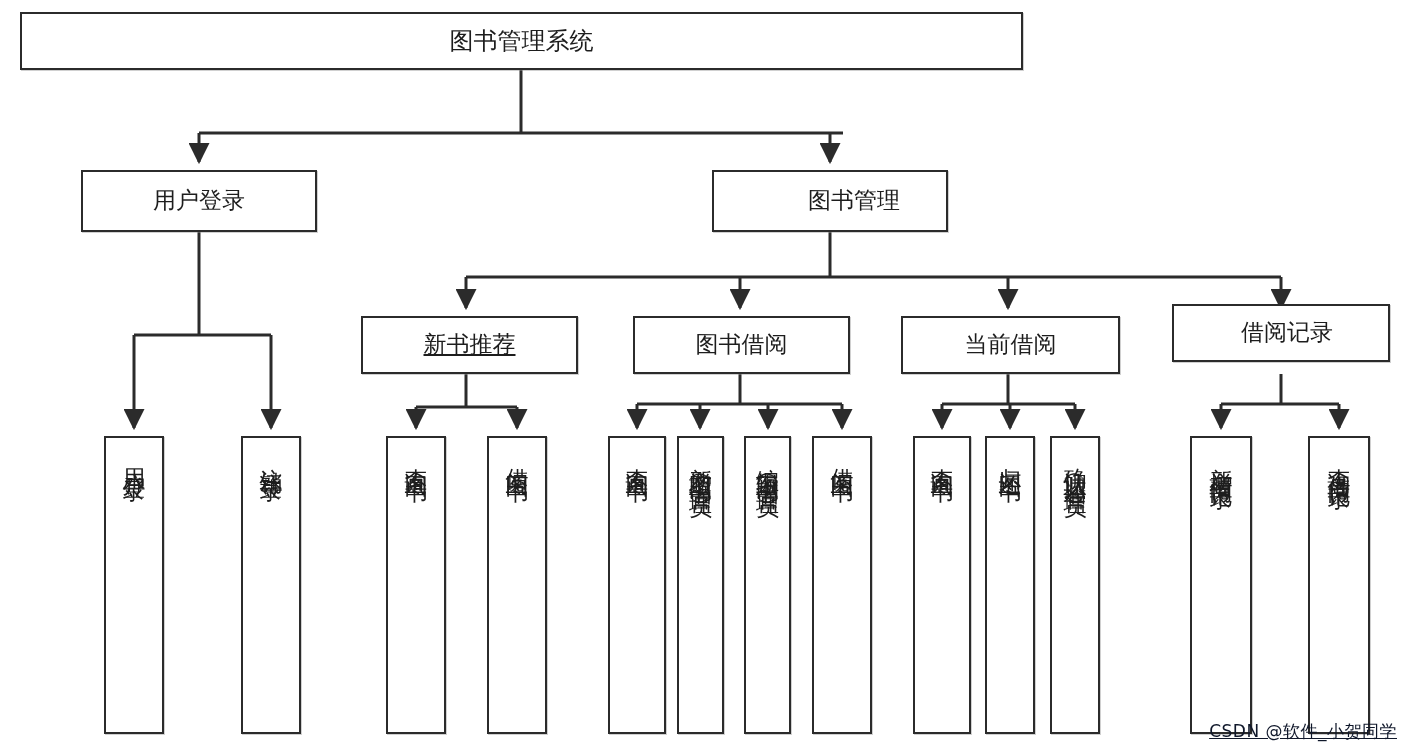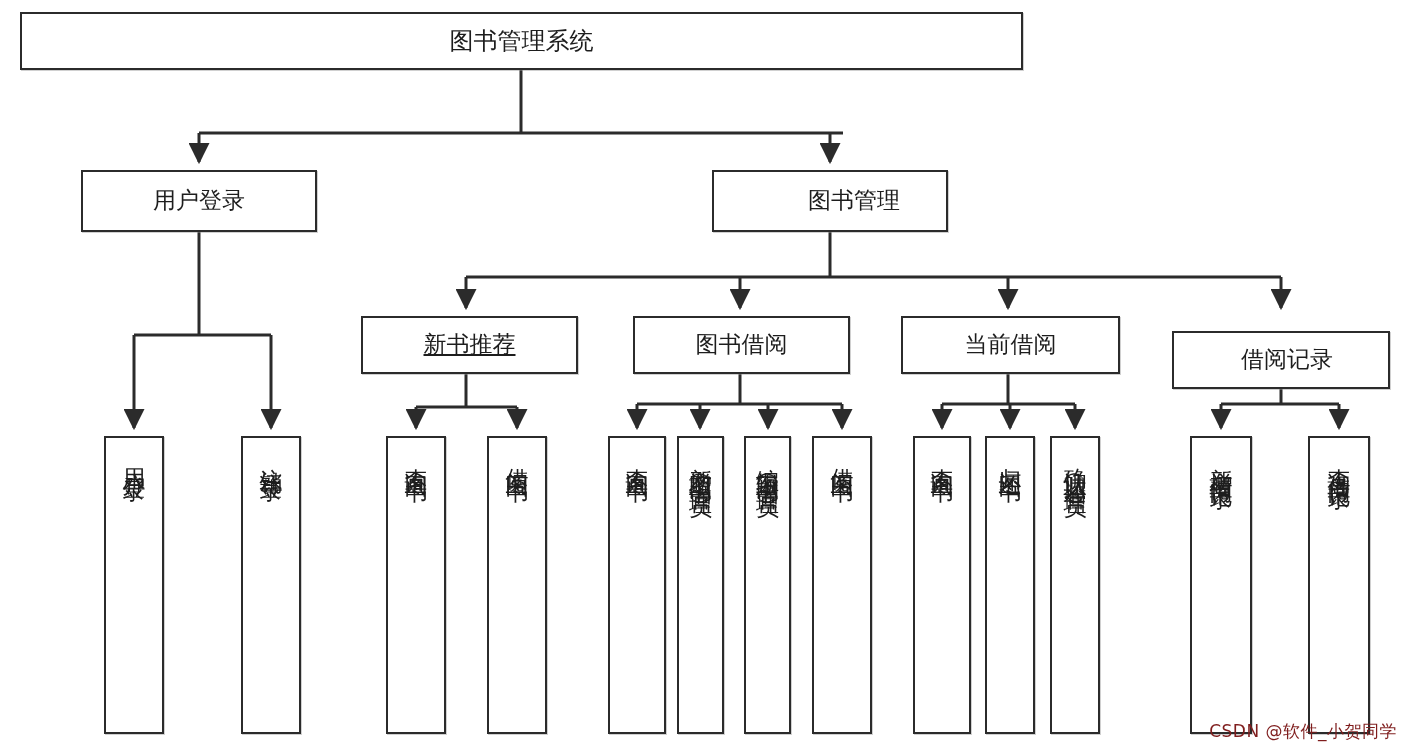--- a/index.html
+++ b/index.html
@@ -55,23 +55,24 @@
     line-height: 1;
   }
   .node.root .label {
     font-size: 24px;
   }
   #watermark {
     position: absolute;
     right: 8px;
     bottom: 4px;
     font-size: 17px;
-    color: #7f1d1d;
+    color: #0f172a;
     letter-spacing: 0.5px;
     white-space: nowrap;
+    text-decoration: underline;
   }
 </style>
 </head>
 <body>
 
 <div id="canvas">
 
   <svg id="edges" viewBox="0 0 1405 747" width="1405" height="747" xmlns="http://www.w3.org/2000/svg">
     <defs>
       <marker id="arrow" viewBox="0 0 10 10" refX="9" refY="5" markerWidth="7" markerHeight="7" orient="auto-start-reverse">
@@ -143,21 +144,21 @@
 
   <div class="node horiz" style="left: 361px; top: 316px; width: 217px; height: 58px; text-decoration: underline;">
     <span class="label">新书推荐</span>
   </div>
   <div class="node horiz" style="left: 633px; top: 316px; width: 217px; height: 58px;">
     <span class="label">图书借阅</span>
   </div>
   <div class="node horiz" style="left: 901px; top: 316px; width: 219px; height: 58px; align-items: center;">
     <span class="label">当前借阅</span>
   </div>
-  <div class="node horiz" style="left: 1172px; top: 331px; width: 218px; height: 58px; padding-left: 12px;">
+  <div class="node horiz" style="left: 1172px; top: 304px; width: 218px; height: 58px; padding-left: 12px;">
     <span class="label">借阅记录</span>
   </div>
 
   <div class="node vert" style="left: 104px; top: 436px; width: 60px; height: 298px;">
     <span class="label">用户登录</span>
   </div>
   <div class="node vert" style="left: 241px; top: 436px; width: 60px; height: 298px;">
     <span class="label">注销登录</span>
   </div>
   <div class="node vert" style="left: 386px; top: 436px; width: 60px; height: 298px;">

